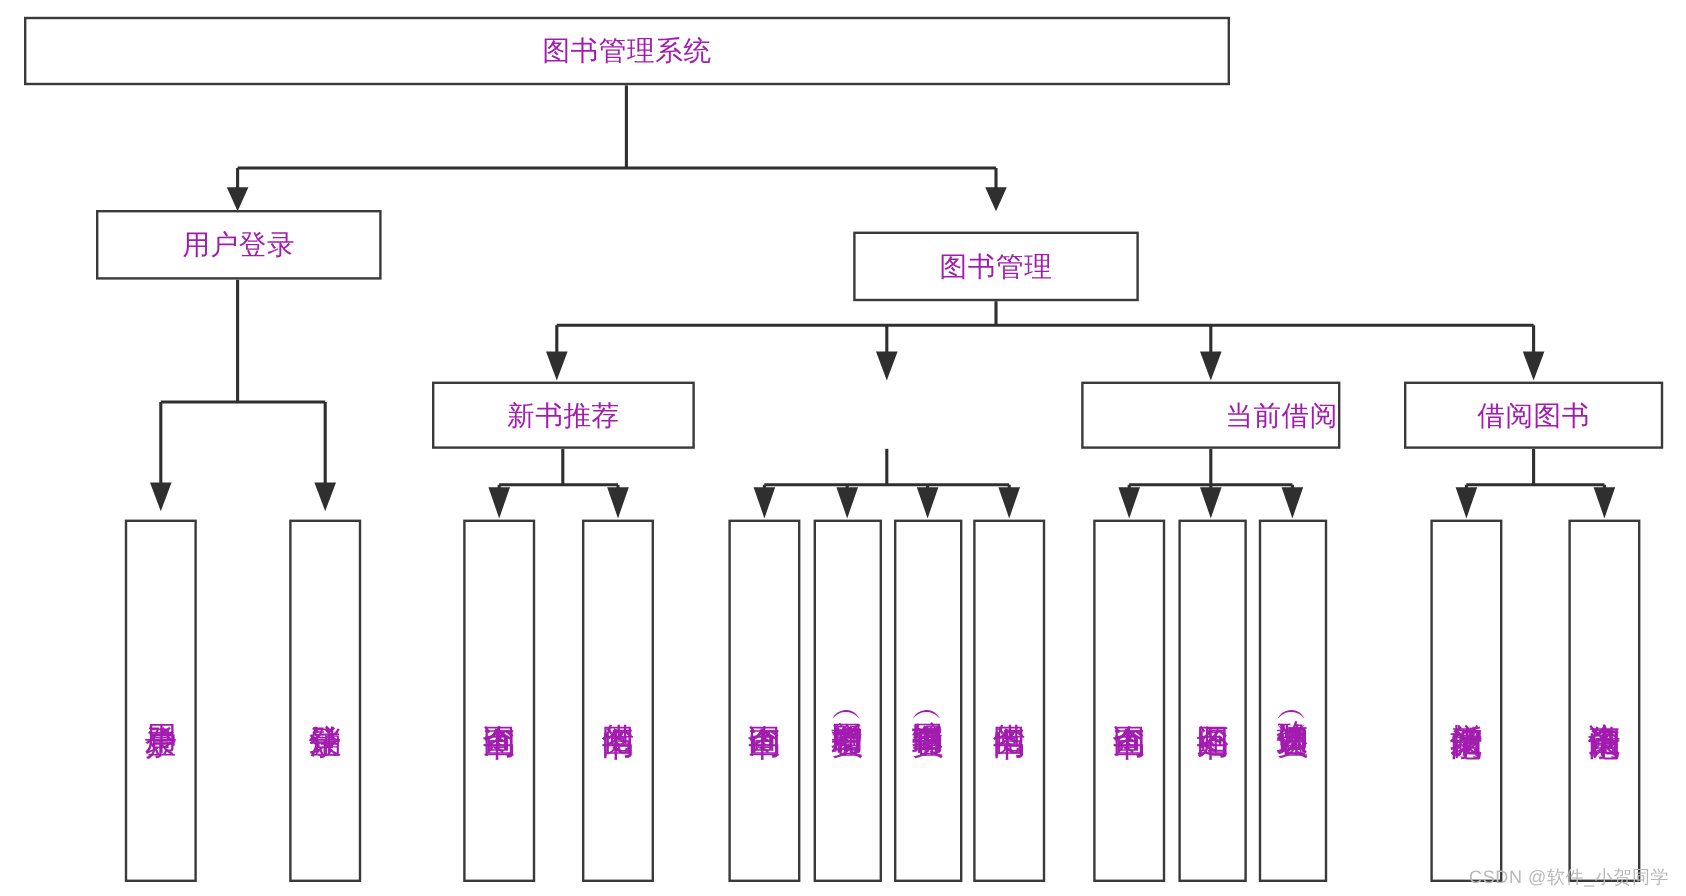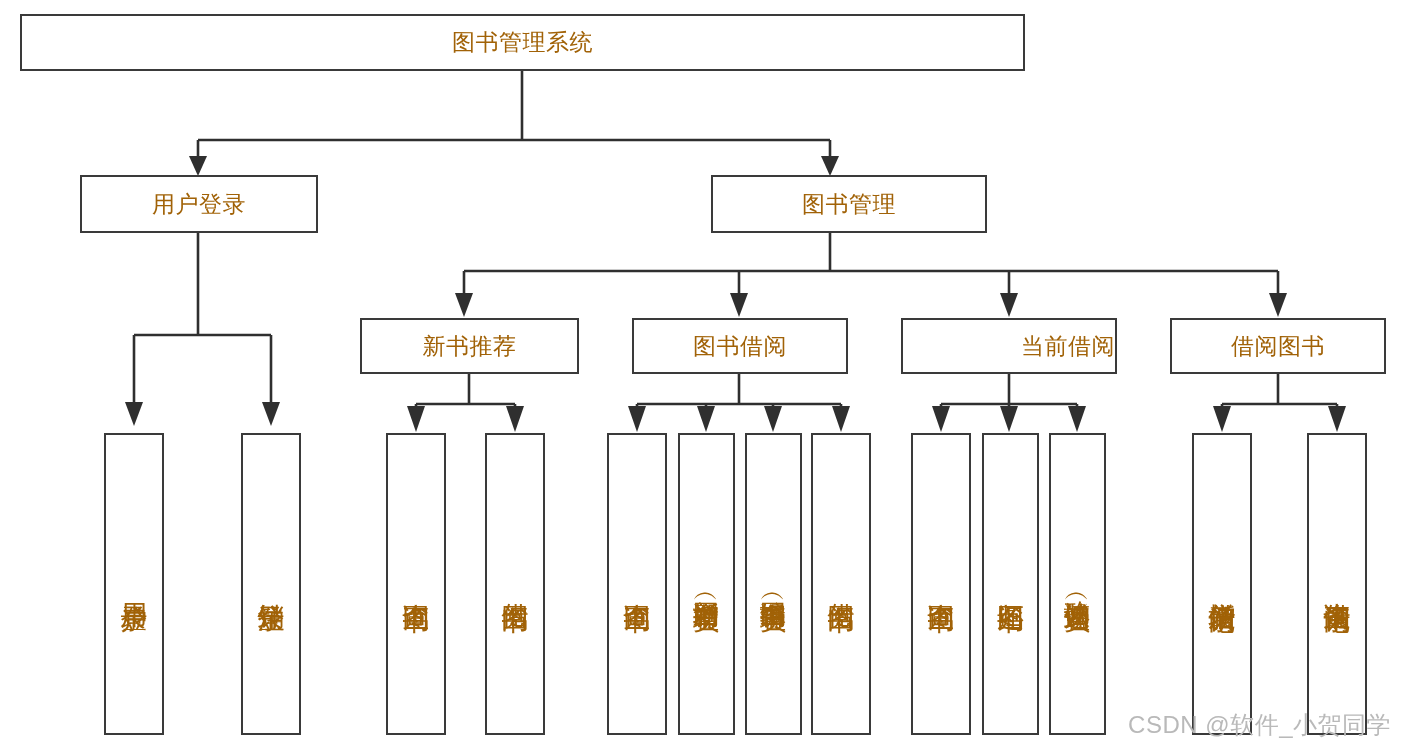--- a/index.html
+++ b/index.html
@@ -18,21 +18,21 @@
     overflow: hidden;
   }
   .node {
     position: absolute;
     box-sizing: border-box;
     border: 2px solid #3a3a3a;
     background: #ffffff;
     display: flex;
     align-items: center;
     justify-content: center;
-    color: #a16207;
+    color: #a21caf;
   }
   .node.horiz {
     font-size: 23px;
     letter-spacing: 0.5px;
   }
   .node.vert {
     writing-mode: vertical-rl;
     text-orientation: upright;
     font-size: 27px;
     line-height: 1.04;
@@ -62,21 +62,21 @@
     stroke-width: 2.6;
     fill: none;
   }
   svg#wires polygon {
     fill: #2f2f2f;
   }
   #watermark {
     position: absolute;
     right: 14px;
     bottom: 6px;
-    font-size: 24px;
+    font-size: 15px;
     color: #b9b9b9;
     white-space: nowrap;
     letter-spacing: 0.5px;
   }
 </style>
 </head>
 <body>
 
 <div id="canvas">
 
@@ -144,30 +144,27 @@
     <polygon points="1328,406 1346,406 1337,432"></polygon>
   </svg>
 
   <div class="node horiz" style="left:20px; top:14px; width:1005px; height:57px;">
     <span class="nlabel">图书管理系统</span>
   </div>
 
   <div class="node horiz" style="left:80px; top:175px; width:238px; height:58px;">
     <span class="nlabel">用户登录</span>
   </div>
-  <div class="node horiz" style="left:711px; top:175px; width:276px; height:58px;">
+  <div class="node horiz" style="left:711px; top:193px; width:238px; height:58px;">
     <span class="nlabel">图书管理</span>
   </div>
 
   <div class="node horiz" style="left:360px; top:318px; width:219px; height:56px;">
     <span class="nlabel">新书推荐</span>
   </div>
-  <div class="node horiz" style="left:632px; top:318px; width:216px; height:56px;">
-    <span class="nlabel">图书借阅</span>
-  </div>
   <div class="node horiz" style="left:901px; top:318px; width:216px; height:56px;justify-content:flex-end;">
     <span class="nlabel">当前借阅</span>
   </div>
   <div class="node horiz" style="left:1170px; top:318px; width:216px; height:56px;">
     <span class="nlabel">借阅图书</span>
   </div>
 
   <div class="node vert" style="left:104px; top:433px; width:60px; height:302px;">
     <span class="nlabel">用户登录</span>
   </div>

